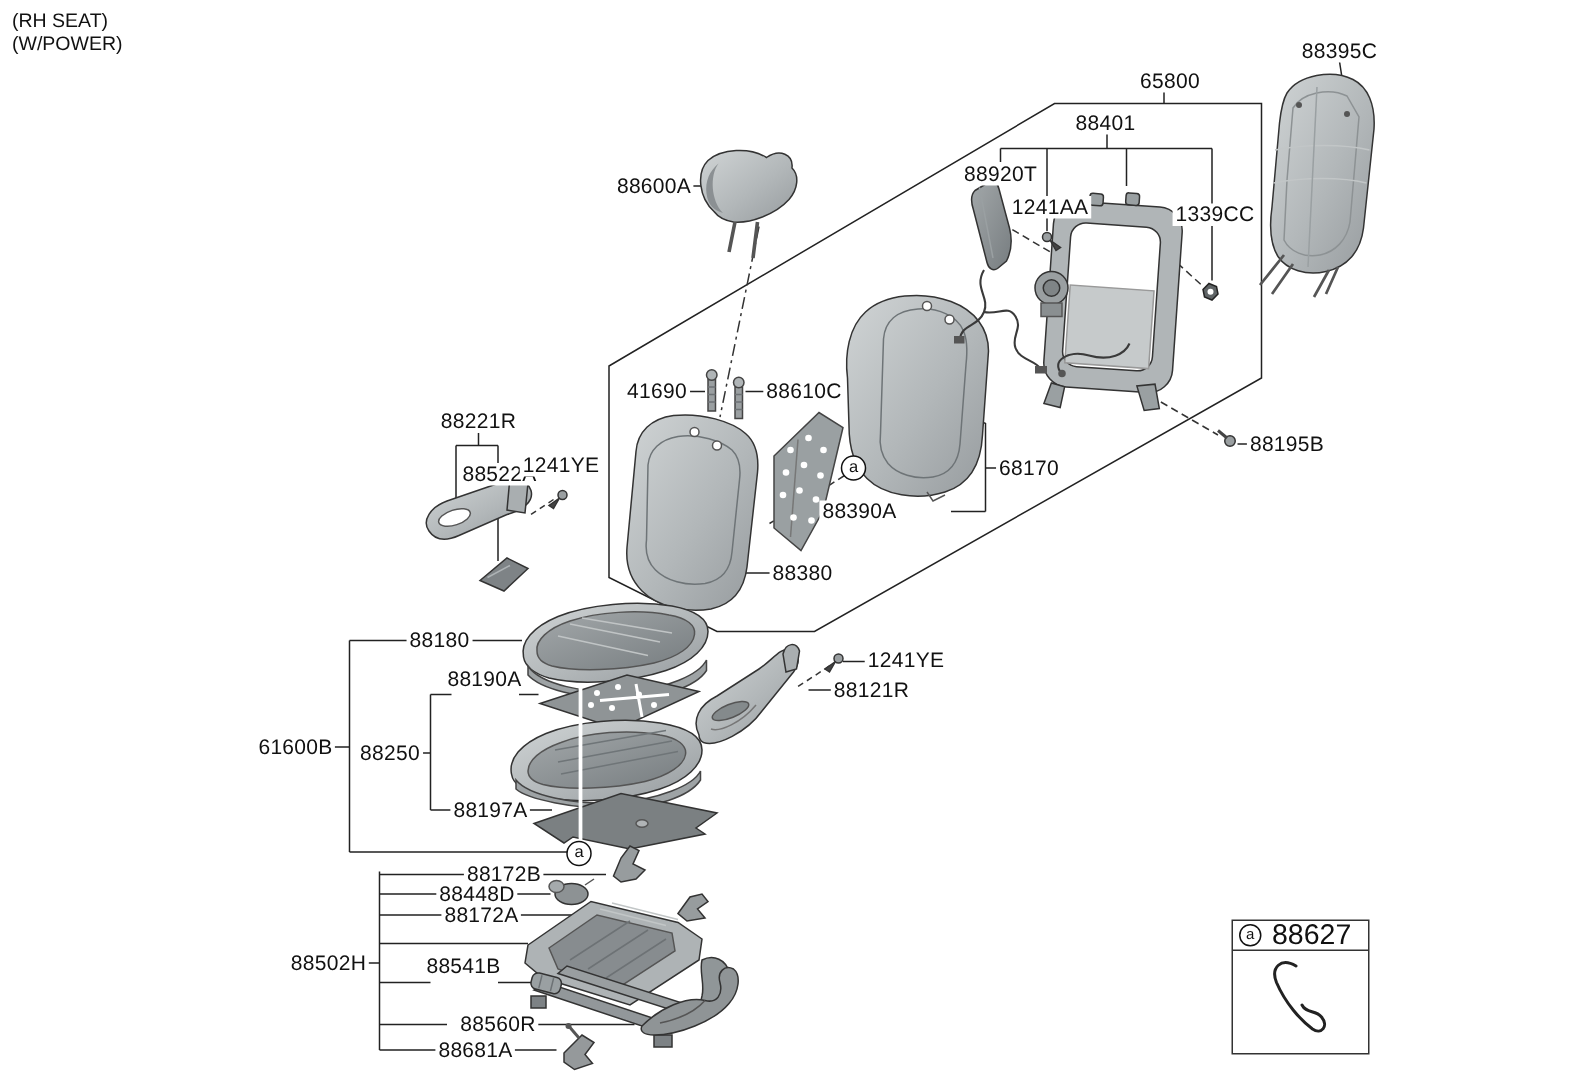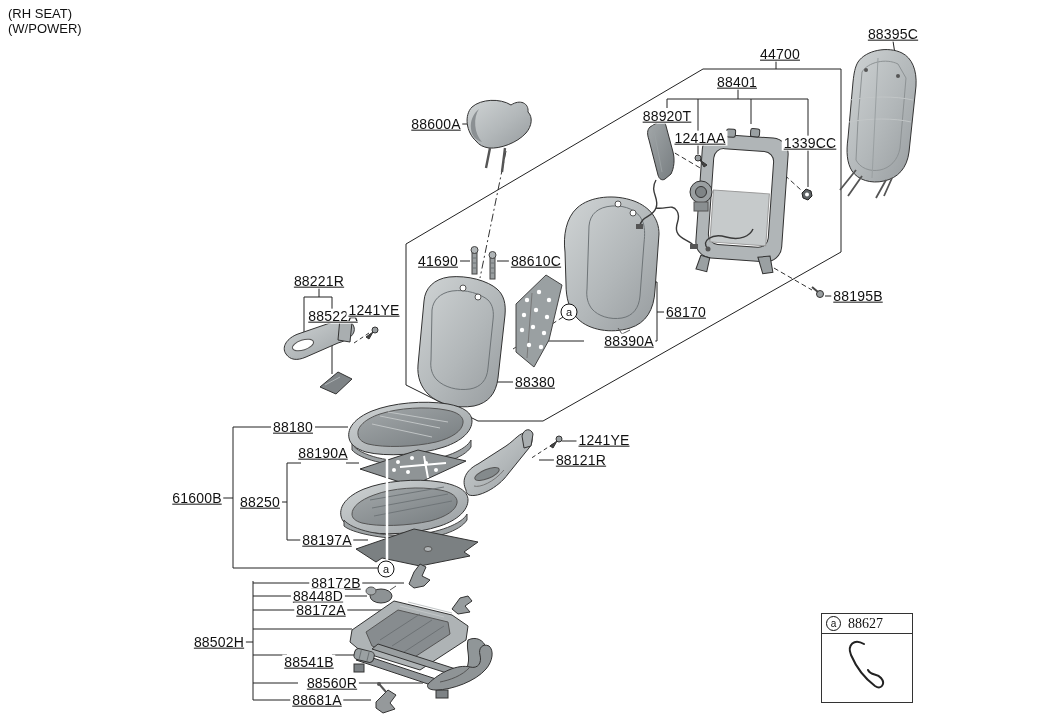--- a/index.html
+++ b/index.html
@@ -1,30 +1,30 @@
 <!DOCTYPE html>
 <html><head>
 <meta charset="utf-8">
 <style>
   html,body{margin:0;padding:0;background:#fff;}
   .stage{position:relative;width:1063px;height:727px;background:#fff;overflow:hidden;
          font-family:"Liberation Sans", sans-serif;color:#111;}
   svg.art{position:absolute;left:0;top:0;}
   .label{position:absolute;transform:translate(-50%,-50%);font-size:14px;line-height:1.05;
-         background:#fff;padding:0 2px;white-space:nowrap;letter-spacing:.2px;text-decoration:underline;}
+         background:#fff;padding:0 2px;white-space:nowrap;letter-spacing:.2px;}
   .title{position:absolute;left:8px;top:6px;font-size:13px;line-height:15px;background:transparent;}
   .marker{position:absolute;width:15px;height:15px;border:1.4px solid #111;border-radius:50%;
           background:#fff;display:flex;align-items:center;justify-content:center;
           font-size:11px;line-height:1;transform:translate(-50%,-50%);}
   .refbox{position:absolute;left:821px;top:613px;width:92px;height:90px;border:1.2px solid #333;
           background:transparent;box-sizing:border-box;}
   .refbox .hdr{height:20px;border-bottom:1.2px solid #333;display:flex;align-items:center;gap:7px;
           padding-left:4px;box-sizing:border-box;}
   .refbox .hdr .marker{position:static;transform:none;width:13px;height:13px;font-size:10px;}
-  .refbox .hdr .num{font-size:14px;font-family:Liberation Serif, serif;}
+  .refbox .hdr .num{font-size:19px;}
 </style>
 </head>
 <body>
 
 <div class="stage">
 
   <svg class="art" width="1063" height="727" viewBox="0 0 1063 727">
     <defs>
       <linearGradient id="gMain" x1="0" y1="0" x2="1" y2="1">
         <stop offset="0" stop-color="#d0d4d5"></stop>
@@ -300,47 +300,47 @@
     <path d="M864,644 C854,638 847,645 851,655 C857,669 867,680 875,686 C881,690 886,684 881,678
              C877,673 871,676 868,670" stroke="#222" stroke-width="2" fill="none" stroke-linecap="round"></path>
   </svg>
 
   <div class="title">
     <div>(RH SEAT)</div>
     <div>(W/POWER)</div>
   </div>
 
   <div class="label" style="left:436px;top:124px">88600A</div>
-  <div class="label" style="left:780px;top:54px">44700</div>
+  <div class="label" style="left:780px;top:54px">65800</div>
   <div class="label" style="left:737px;top:82px">88401</div>
   <div class="label" style="left:667px;top:116px">88920T</div>
   <div class="label" style="left:700px;top:138px">1241AA</div>
   <div class="label" style="left:810px;top:143px">1339CC</div>
   <div class="label" style="left:893px;top:34px">88395C</div>
   <div class="label" style="left:438px;top:261px">41690</div>
   <div class="label" style="left:536px;top:261px">88610C</div>
   <div class="label" style="left:319px;top:281px">88221R</div>
   <div class="label" style="left:333px;top:316px">88522A</div>
   <div class="label" style="left:374px;top:310px">1241YE</div>
   <div class="label" style="left:686px;top:312px">68170</div>
-  <div class="label" style="left:629px;top:341px">88390A</div>
+  <div class="label" style="left:573px;top:341px">88390A</div>
   <div class="label" style="left:535px;top:382px">88380</div>
   <div class="label" style="left:293px;top:427px">88180</div>
   <div class="label" style="left:323px;top:453px">88190A</div>
   <div class="label" style="left:197px;top:498px">61600B</div>
   <div class="label" style="left:260px;top:502px">88250</div>
   <div class="label" style="left:327px;top:540px">88197A</div>
   <div class="label" style="left:604px;top:440px">1241YE</div>
   <div class="label" style="left:581px;top:460px">88121R</div>
   <div class="label" style="left:858px;top:296px">88195B</div>
   <div class="label" style="left:336px;top:583px">88172B</div>
   <div class="label" style="left:318px;top:596px">88448D</div>
   <div class="label" style="left:321px;top:610px">88172A</div>
   <div class="label" style="left:219px;top:642px">88502H</div>
-  <div class="label" style="left:309px;top:662px">88541B</div>
+  <div class="label" style="left:309px;top:644px">88541B</div>
   <div class="label" style="left:332px;top:683px">88560R</div>
   <div class="label" style="left:317px;top:700px">88681A</div>
 
   <div class="marker" style="left:386px;top:569px">a</div>
   <div class="marker" style="left:569px;top:312px">a</div>
 
   <div class="refbox">
     <div class="hdr">
       <div class="marker">a</div>
       <div class="num">88627</div>

